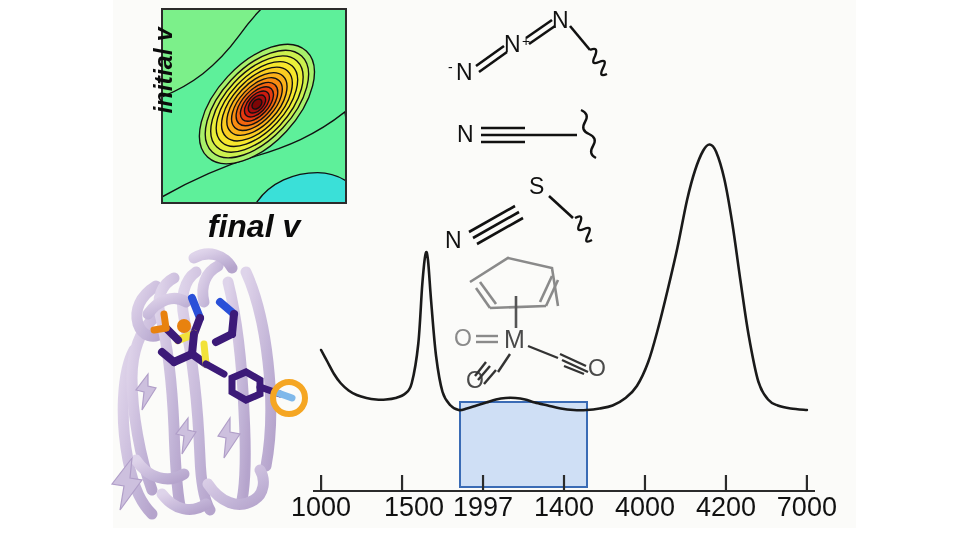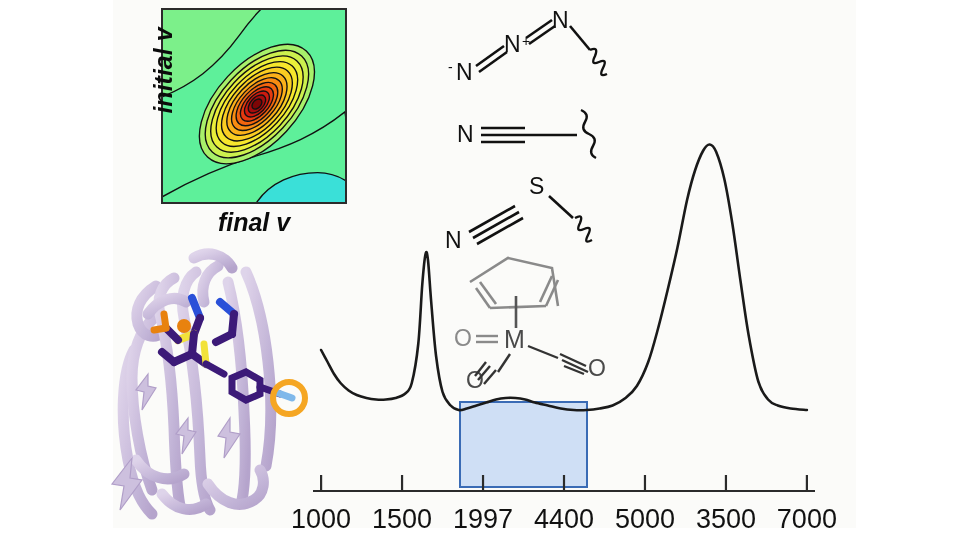--- a/index.html
+++ b/index.html
@@ -10,21 +10,21 @@
 
   
   #contour-inset{position:absolute;left:155px;top:8px;width:192px;height:196px;}
   #contour-box{position:absolute;left:6px;top:0;width:186px;height:196px;
                border:2px solid #2b2b2b;box-sizing:border-box;overflow:hidden;background:#5ef09a;}
   #contour-box svg{display:block;width:100%;height:100%;}
   .axis-label{position:absolute;font-style:italic;font-weight:700;color:#0b0b0b;
               font-family:"Liberation Sans", sans-serif;white-space:nowrap;}
   #ylab-initial{left:-52px;top:48px;width:120px;font-size:25px;
                 transform:rotate(-90deg);transform-origin:center center;text-align:center;}
-  #xlab-final{left:6px;top:200px;width:186px;font-size:25px;text-align:center;}
+  #xlab-final{left:6px;top:200px;width:186px;font-size:32px;text-align:center;}
 
   
   #protein{position:absolute;left:96px;top:222px;width:240px;height:300px;}
   #protein svg{display:block;width:100%;height:100%;}
 
   
   .struct{position:absolute;}
   .struct svg{display:block;}
   #struct-azide{left:440px;top:8px;width:190px;height:88px;}
   #struct-nitrile{left:455px;top:104px;width:175px;height:64px;}
@@ -35,21 +35,21 @@
   #spectrum{position:absolute;left:295px;top:95px;width:545px;height:390px;}
   #spectrum svg{display:block;width:100%;height:100%;}
 
   #window-box{position:absolute;left:448px;top:401px;width:150px;height:87px;
               background:#cfdff5;border:2px solid #3a6bb5;box-sizing:border-box;}
 
   #axis{position:absolute;left:295px;top:470px;width:545px;height:26px;}
   #axis svg{display:block;width:100%;height:100%;}
 
   #ticklabels{position:absolute;left:295px;top:492px;width:545px;height:40px;}
-  .tick-label{position:absolute;top:12px;width:84px;margin-left:-42px;text-align:center;
+  .tick-label{position:absolute;top:0;width:84px;margin-left:-42px;text-align:center;
               font-size:27px;color:#111;font-family:"Liberation Sans", sans-serif;}
 </style>
 </head>
 <body>
 
 <div id="stage">
   <div id="panel"></div>
 
   <div id="contour-inset">
     <div id="contour-box">
@@ -258,20 +258,20 @@
             <path d="M 349.97 21 L 349.97 5"></path>
             <path d="M 430.94 21 L 430.94 5"></path>
             <path d="M 511.90 21 L 511.90 5"></path>
           </g>
       </g>
     </svg>
   </div>
 
   <div id="ticklabels">
       <div class="tick-label" style="left: 26.0968px;">1000</div>
-      <div class="tick-label" style="left: 107.065px;">1500</div>
+      <div class="tick-label" style="left: 107.065px; text-align: right;">1500</div>
       <div class="tick-label" style="left: 188.032px;">1997</div>
-      <div class="tick-label" style="left: 269px;">4400</div>
-      <div class="tick-label" style="left: 349.968px;">5000</div>
-      <div class="tick-label" style="left: 430.935px;">3500</div>
+      <div class="tick-label" style="left: 269px;">1400</div>
+      <div class="tick-label" style="left: 349.968px;">4000</div>
+      <div class="tick-label" style="left: 430.935px;">4200</div>
       <div class="tick-label" style="left: 511.903px;">7000</div>
     </div>
 </div>
 
 </body></html>

